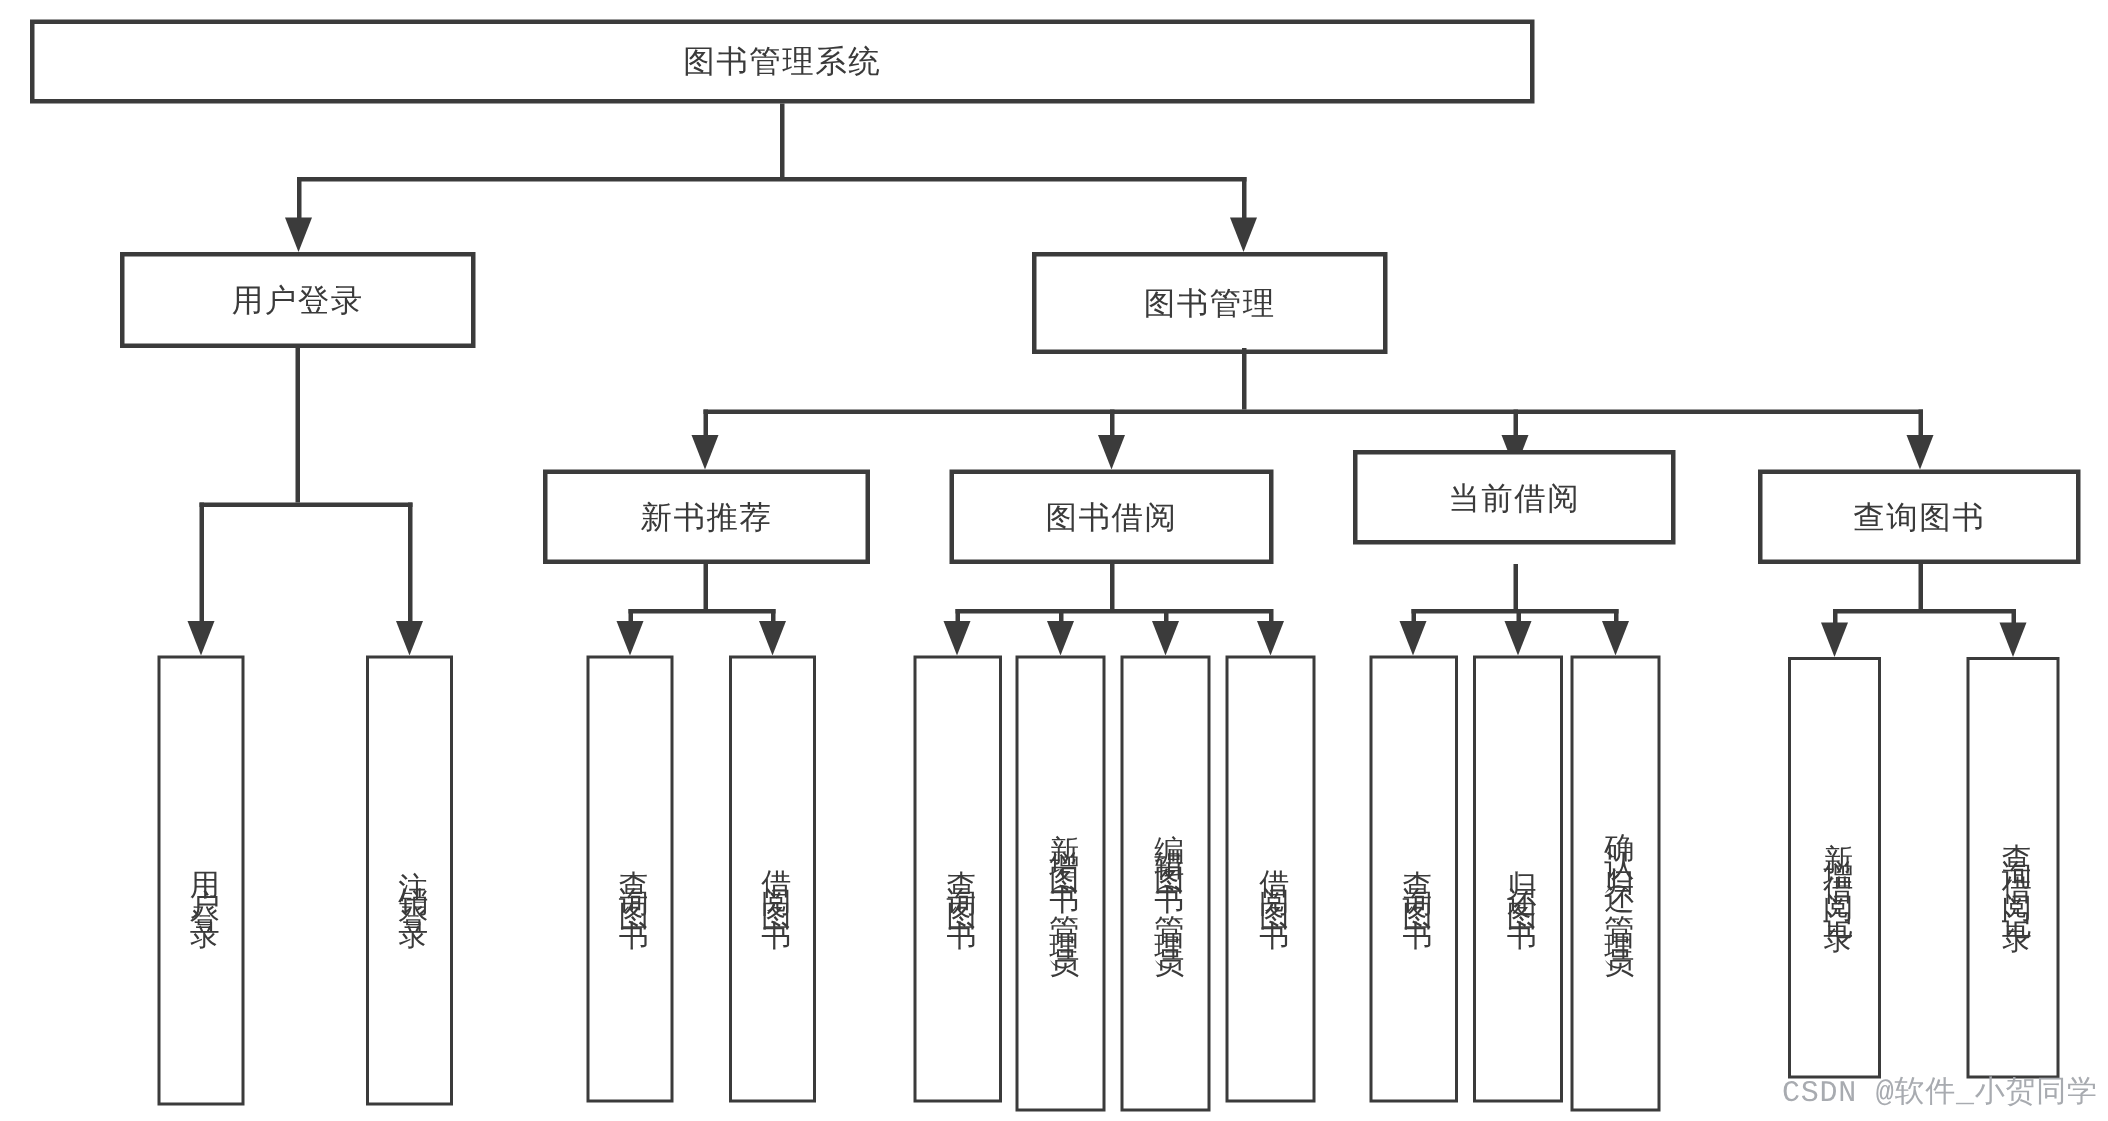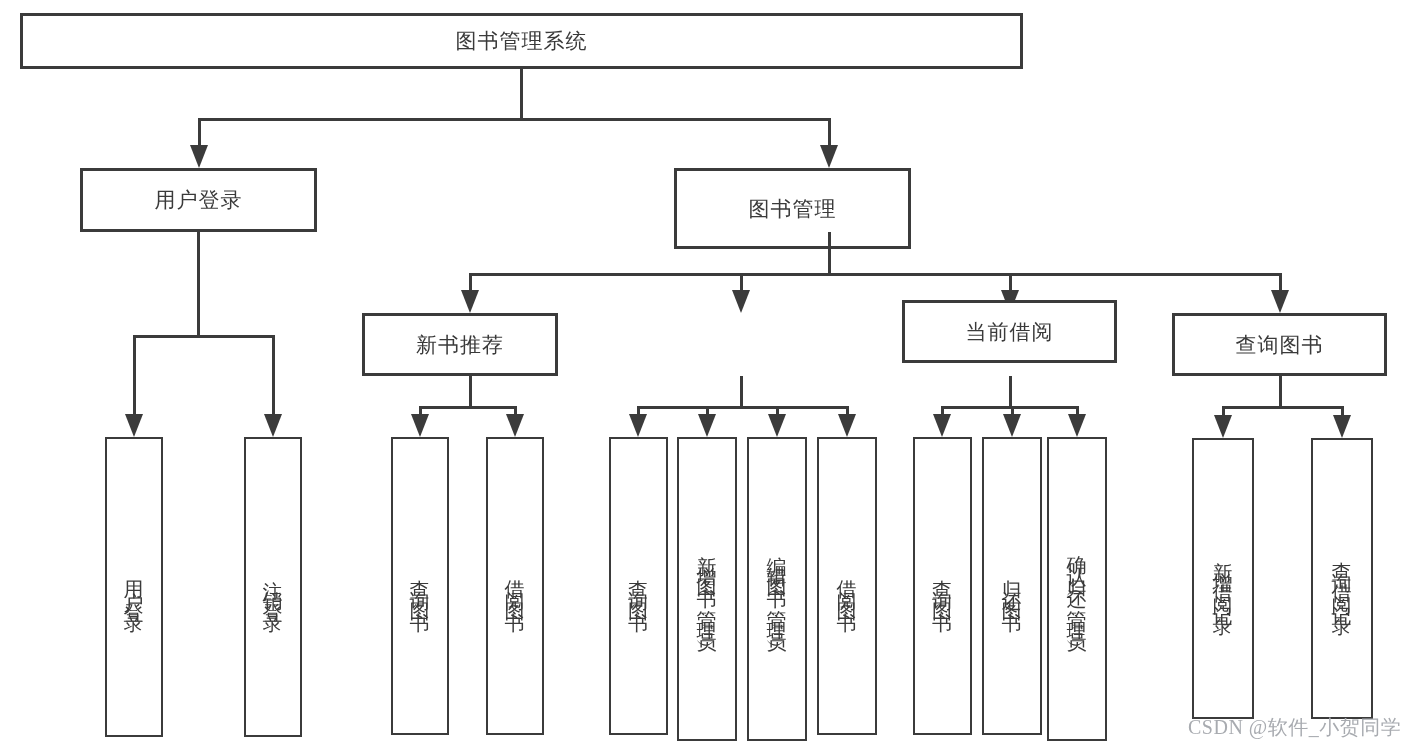--- a/index.html
+++ b/index.html
@@ -6,21 +6,21 @@
     --line:#3b3b3b;
     --text:#3a3a3a;
     --watermark:#a8abb0;
     --background:#ffffff;
   }
   html,body{margin:0;padding:0;background:var(--background);}
   .canvas{
     position:relative;
     width:1405px;height:747px;
     background:var(--background);
-    font-family:Liberation Serif, serif;
+    font-family:Liberation Mono, monospace;
     overflow:hidden;
   }
   .box{
     position:absolute;
     box-sizing:border-box;
     border:3px solid var(--line);
     background:#fff;
     display:grid;place-items:center;
     font-size:21px;color:var(--text);
     letter-spacing:1px;
@@ -68,21 +68,21 @@
   <div class="vl" style="left:519.5px;top:69px;height:50px"></div>
   <div class="hl" style="left:197.5px;top:118px;width:633px"></div>
   <div class="vl" style="left:197.5px;top:118px;height:30px"></div>
   <div class="vl" style="left:827.5px;top:118px;height:30px"></div>
   <div class="arrow" style="left:190px;top:145px"></div>
   <div class="arrow" style="left:820px;top:145px"></div>
 
   <div class="box" style="left:80px;top:168px;width:237px;height:64px">
     <span>用户登录</span>
   </div>
-  <div class="box" style="left:674px;top:168px;width:237px;height:81px">
+  <div class="box" style="left:688px;top:168px;width:237px;height:68px">
     <span>图书管理</span>
   </div>
 
   <div class="vl" style="left:197px;top:232px;height:103px"></div>
   <div class="hl" style="left:132.5px;top:335px;width:142px"></div>
   <div class="vl" style="left:132.5px;top:335px;height:81px"></div>
   <div class="vl" style="left:271.5px;top:335px;height:81px"></div>
   <div class="arrow" style="left:125px;top:414px"></div>
   <div class="arrow" style="left:264px;top:414px"></div>
 
@@ -90,22 +90,25 @@
   <div class="hl" style="left:468.5px;top:273px;width:813px"></div>
   <div class="vl" style="left:468.5px;top:273px;height:20px"></div>
   <div class="vl" style="left:739.5px;top:273px;height:20px"></div>
   <div class="vl" style="left:1008.5px;top:273px;height:20px"></div>
   <div class="vl" style="left:1278.5px;top:273px;height:20px"></div>
   <div class="arrow" style="left:461px;top:290px"></div>
   <div class="arrow" style="left:732px;top:290px"></div>
   <div class="arrow" style="left:1001px;top:290px"></div>
   <div class="arrow" style="left:1271px;top:290px"></div>
 
-  <div class="box" style="left:362px;top:313px;width:196px;height:63px">
+  <div class="box" style="left:362px;top:313px;width:218px;height:63px">
     <span>新书推荐</span>
+  </div>
+  <div class="box" style="left:633px;top:313px;width:216px;height:63px">
+    <span>图书借阅</span>
   </div>
   <div class="box" style="left:902px;top:300px;width:215px;height:63px">
     <span>当前借阅</span>
   </div>
   <div class="box" style="left:1172px;top:313px;width:215px;height:63px">
     <span>查询图书</span>
   </div>
 
   <div class="vl" style="left:468.5px;top:376px;height:30px"></div>
   <div class="hl" style="left:418.5px;top:406px;width:98px"></div>

